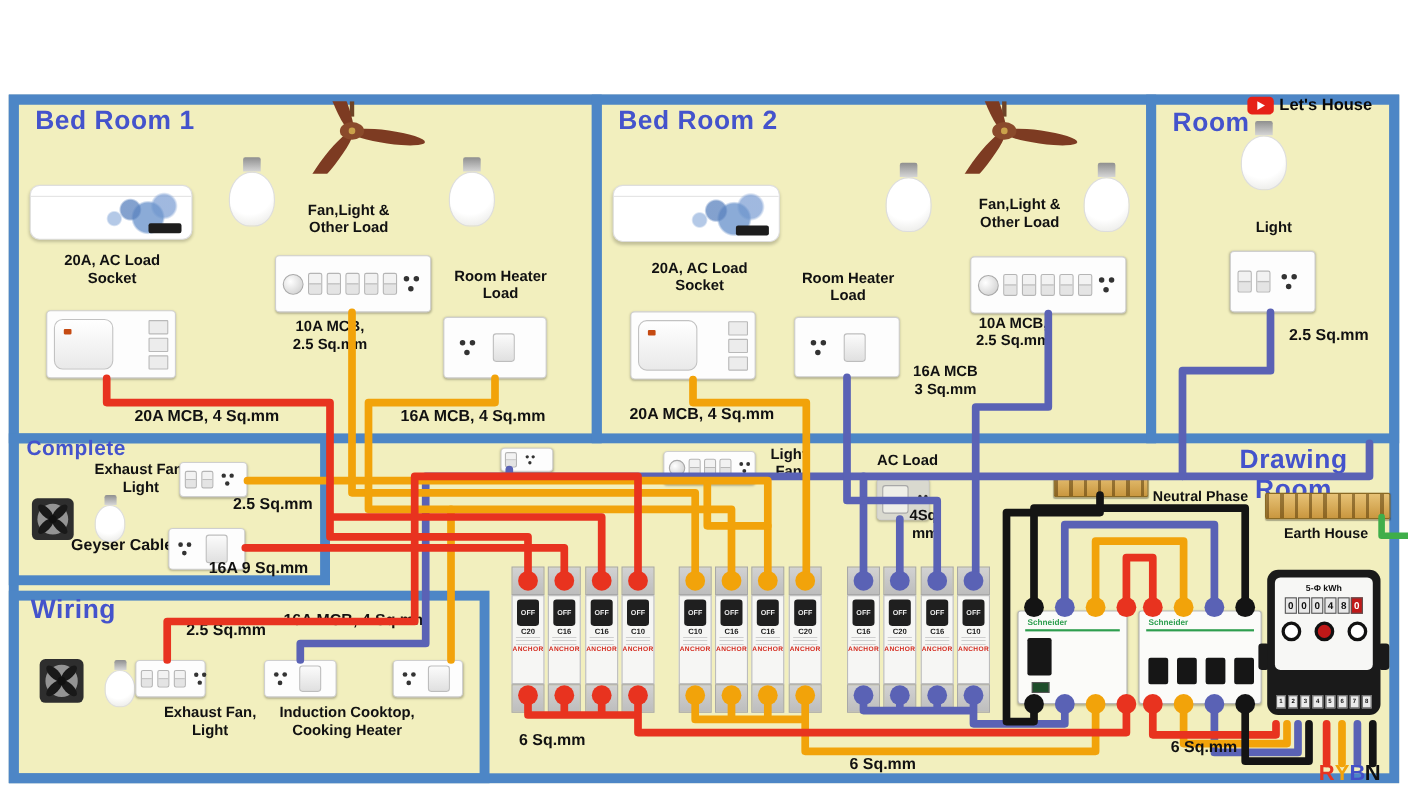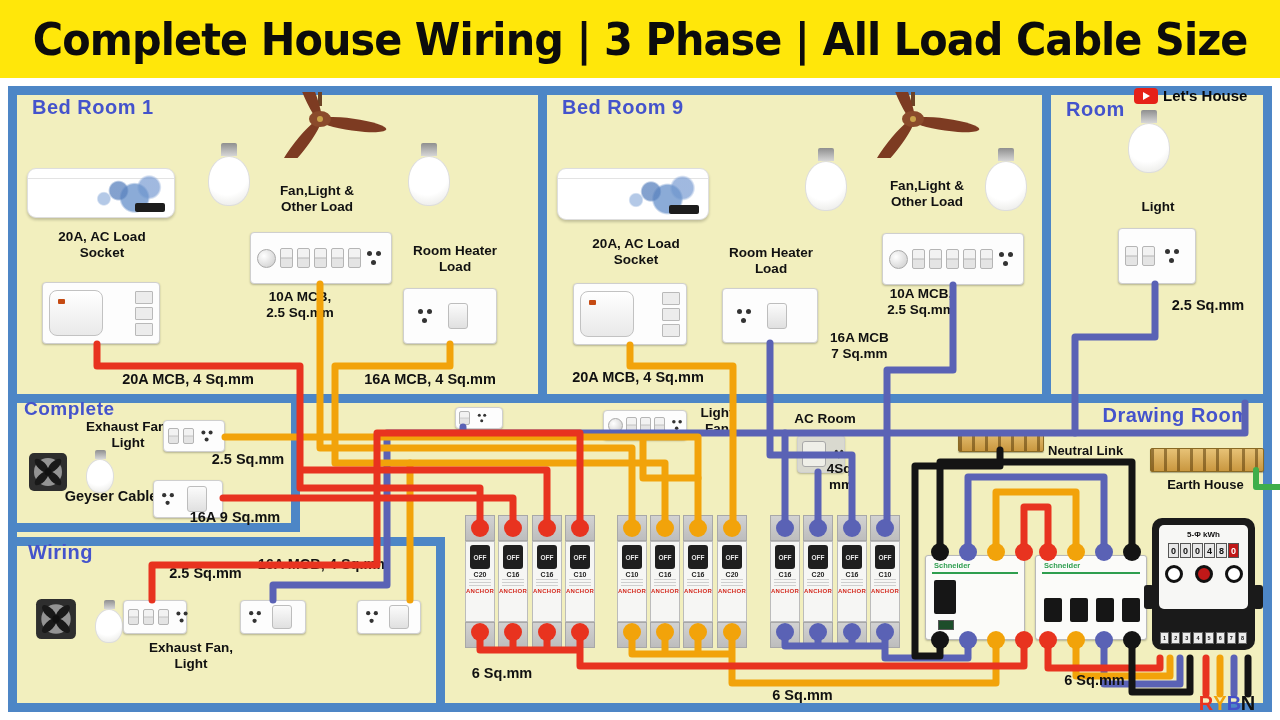--- a/index.html
+++ b/index.html
@@ -6,21 +6,21 @@
   #stage{position:relative;width:1280px;height:720px;background:#fff;overflow:hidden;
          font-family:"Liberation Sans",sans-serif;}
   
   #banner{position:absolute;left:0;top:0;width:1280px;height:78px;background:#ffe70a;
           display:flex;align-items:center;justify-content:center;}
   #banner .t{font-family:"DejaVu Sans",sans-serif;font-weight:800;font-size:45px;color:#0c0c0c;
              white-space:nowrap;transform:scaleX(.92);letter-spacing:-1px;}
   
   .roombox{position:absolute;border:9px solid #4d86c6;box-sizing:border-box;}
   #mainbg{position:absolute;left:8px;top:86px;width:1264px;height:626px;background:#f2efbe;}
-  .rtitle{position:absolute;font-weight:800;font-size:20px;color:#4453cc;letter-spacing:.5px;}
+  .rtitle{position:absolute;font-weight:800;font-size:24px;color:#4453cc;letter-spacing:.5px;}
   .lbl{position:absolute;font-weight:700;font-size:13.5px;color:#111;text-align:center;
        line-height:1.22;white-space:pre-line;}
   .lbl.big{font-size:14.5px;}
   .lbl.left{text-align:left;}
   
   .plate{position:absolute;background:#fdfdfd;border:1px solid #cfcfcf;border-radius:4px;
          box-shadow:0 1px 2px rgba(0,0,0,.25);display:flex;align-items:center;gap:4px;
          padding:0 6px;box-sizing:border-box;}
   .sw{width:11px;height:18px;background:linear-gradient(#f2f2f2 44%,#b9b9b9 50%,#e4e4e4 56%);
       border:1px solid #b5b5b5;border-radius:2px;flex:none;}
@@ -104,23 +104,20 @@
   #ytb .yt:after{content:"";position:absolute;left:9px;top:4px;border-left:7px solid #fff;
                  border-top:4px solid transparent;border-bottom:4px solid transparent;}
   #ytb .ch{font-size:15px;font-weight:700;color:#090909;}
   svg.wires{position:absolute;left:0;top:0;pointer-events:none;}
 </style>
 </head>
 <body>
 
 <div id="stage">
 
-  <div id="banner">
-    <div class="t">Complete House Wiring | 3 Phase | All Load Cable Size</div>
-  </div>
 
   <div id="mainbg"></div>
   <div class="roombox" style="left:8px;top:86px;width:1264px;height:626px;"></div>
   <div class="roombox" style="left:8px;top:86px;width:539px;height:317px;"></div>
   <div class="roombox" style="left:538px;top:86px;width:513px;height:317px;"></div>
   <div class="roombox" style="left:1042px;top:86px;width:230px;height:317px;"></div>
   <div class="roombox" style="left:8px;top:394px;width:292px;height:138px;"></div>
   <div class="roombox" style="left:8px;top:537px;width:437px;height:175px;"></div>
 
   <div class="rtitle" style="left:32px;top:96px;">Bed Room 1</div>
@@ -185,21 +182,21 @@
   </div>
   <div class="plate" style="left:403px;top:288px;width:94px;height:56px;">
     <span class="pin3" style="margin-left:6px;">
         <i></i>
       </span>
       <span class="rocker" style="margin-left:10px;"></span>
   </div>
   <div class="lbl big" style="left:108px;top:371px;width:160px;">20A MCB, 4 Sq.mm</div>
   <div class="lbl big" style="left:350px;top:371px;width:160px;">16A MCB, 4 Sq.mm</div>
 
-  <div class="rtitle" style="left:562px;top:96px;">Bed Room 9</div>
+  <div class="rtitle" style="left:562px;top:96px;">Bed Room 2</div>
   <svg style="position:absolute;left:846px;top:92px;" width="134" height="66" viewBox="0 0 134 66">
     <rect x="65" y="0" width="4" height="14" fill="#6d4326"></rect>
     <g fill="#7d3b22">
         <g transform="rotate(8 67 28)">
           <ellipse cx="100" cy="28" rx="34" ry="6"></ellipse>
         </g>
     <g transform="rotate(128 67 28)">
           <ellipse cx="100" cy="28" rx="34" ry="6"></ellipse>
         </g>
     <g transform="rotate(248 67 28)">
@@ -251,21 +248,21 @@
   </div>
   <div class="plate" style="left:722px;top:288px;width:96px;height:55px;">
     <span class="pin3" style="margin-left:6px;">
         <i></i>
       </span>
       <span class="rocker" style="margin-left:10px;"></span>
   </div>
   <div class="lbl" style="left:862px;top:286px;width:118px;">10A MCB,
 2.5 Sq.mm</div>
   <div class="lbl" style="left:812px;top:330px;width:95px;">16A MCB
-7 Sq.mm</div>
+3 Sq.mm</div>
   <div class="lbl big" style="left:558px;top:369px;width:160px;">20A MCB, 4 Sq.mm</div>
 
   <div id="ytb">
     <span class="yt"></span>
     <span class="ch">Let's House</span>
   </div>
   <div class="rtitle" style="left:1066px;top:98px;">Room</div>
   <div class="bulb" style="left:1128px;top:110px;">
       <div class="cap"></div>
       <div class="glo"></div>
@@ -364,51 +361,53 @@
       <span class="rocker" style="margin-left:4px;height:22px;"></span>
   </div>
   <div class="plate" style="left:357px;top:600px;width:64px;height:34px;padding:0 5px;">
     <span class="pin3" style="transform:scale(.85);">
         <i></i>
       </span>
       <span class="rocker" style="margin-left:4px;height:22px;"></span>
   </div>
   <div class="lbl" style="left:116px;top:640px;width:150px;">Exhaust Fan,
 Light</div>
+  <div class="lbl" style="left:228px;top:640px;width:175px;">Induction Cooktop,
+Cooking Heater</div>
 
   <div class="plate" style="left:455px;top:407px;width:48px;height:22px;padding:0 3px;gap:3px;">
     <span class="sw s" style="height:12px;"></span>
       <span class="pin3" style="transform:scale(.6);">
         <i></i>
       </span>
   </div>
   <div class="plate" style="left:603px;top:410px;width:84px;height:30px;padding:0 4px;gap:3px;">
     <span class="knob s"></span>
       <span class="sw s"></span>
       <span class="sw s"></span>
       <span class="sw s"></span>
       <span class="pin3" style="transform:scale(.7);">
         <i></i>
       </span>
   </div>
   <div class="lbl" style="left:686px;top:405px;width:62px;">Light
 Fan</div>
-  <div class="lbl" style="left:786px;top:411px;width:78px;">AC Room</div>
+  <div class="lbl" style="left:786px;top:411px;width:78px;">AC Load</div>
   <div class="plate" style="left:797px;top:435px;width:48px;height:38px;background:#d9d9cf;padding:0 4px;">
     <span style="width:22px;height:24px;background:#efefe8;border:1px solid #a8a8a8;border-radius:3px;flex:none;"></span>
     <span class="pin3" style="transform:scale(.6);">
         <i></i>
       </span>
   </div>
   <div class="lbl" style="left:812px;top:461px;width:58px;">4Sq.
 mm</div>
 
   <div class="rtitle" style="left:1092px;top:404px;width:168px;text-align:center;">Drawing Room</div>
   <div class="linkbar" style="left:958px;top:430px;width:84px;height:20px;"></div>
-  <div class="lbl left" style="left:1048px;top:443px;width:105px;font-size:13px;">Neutral Link</div>
+  <div class="lbl left" style="left:1048px;top:443px;width:105px;font-size:13px;">Neutral Phase</div>
   <div class="linkbar" style="left:1150px;top:448px;width:112px;height:22px;"></div>
   <div class="lbl" style="left:1158px;top:477px;width:95px;font-size:13px;">Earth House</div>
 
   <div class="mcb" style="left:465px;">
       <div class="capg"></div>
       <div class="body">
         <div class="tog">OFF</div>
         <div class="rate">C20</div>
         <div class="spec"></div>
         <div class="brand">ANCHOR</div>

